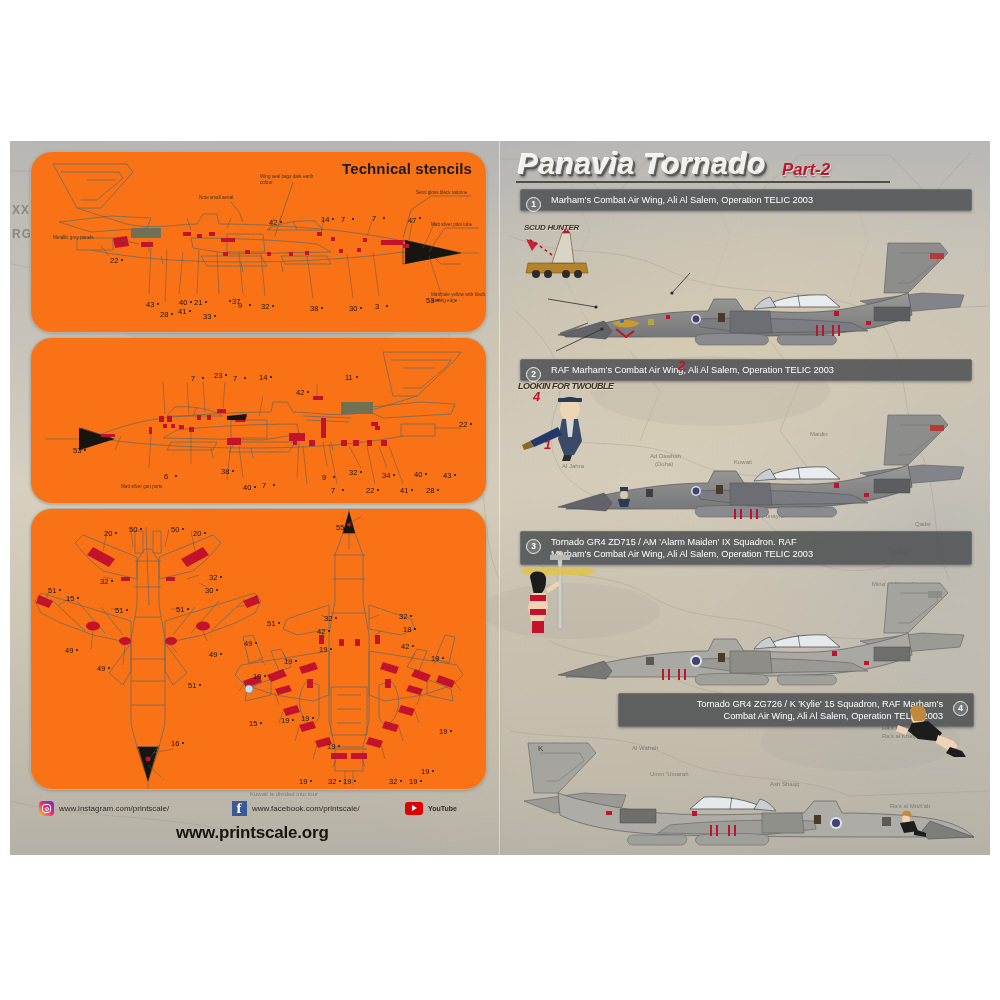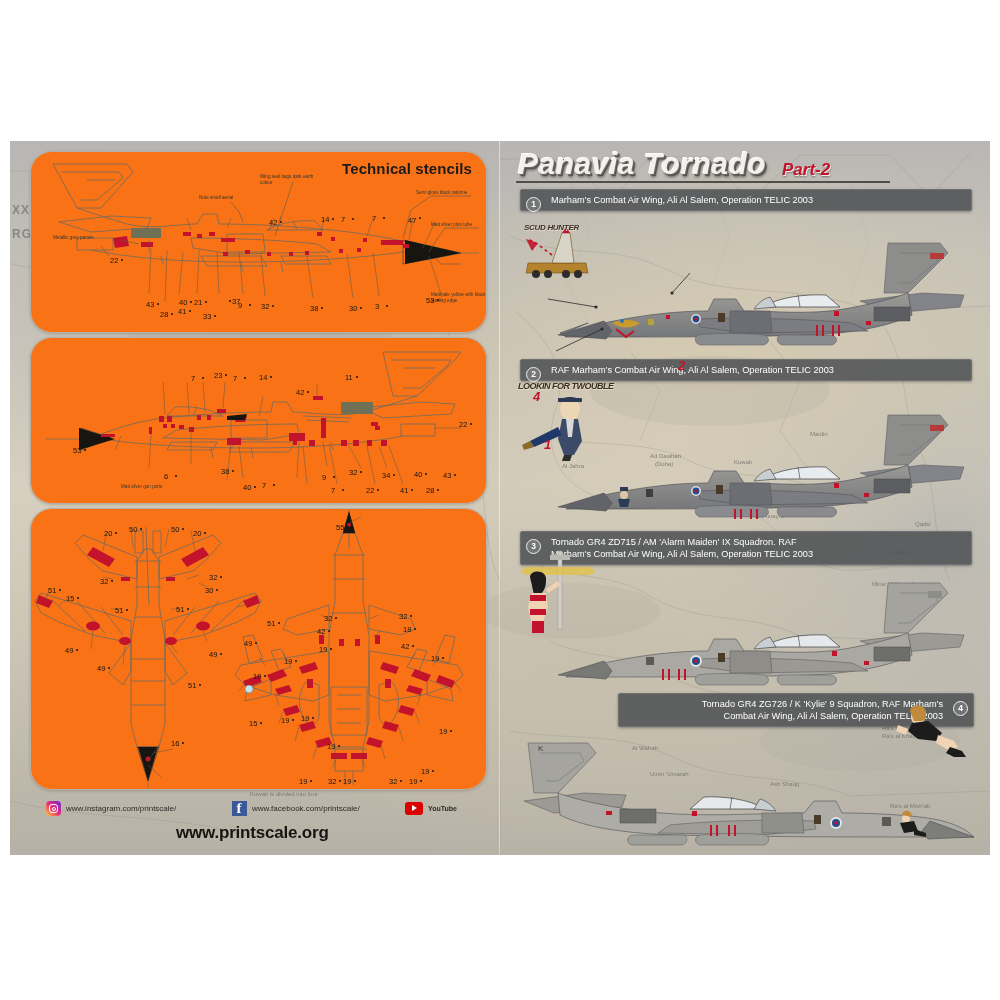--- a/index.html
+++ b/index.html
@@ -606,21 +606,21 @@
           <div class="num" style="left: 390px; top: 258px;">19</div>
           <div class="dot" style="left: 401px; top: 261px;"></div>
           <div class="num" style="left: 400px; top: 145px;">19</div>
           <div class="dot" style="left: 411px; top: 148px;"></div>
           <div class="num" style="left: 408px; top: 218px;">19</div>
           <div class="dot" style="left: 419px; top: 221px;"></div>
         </div>
     </div>
   </div>
 
-  <div class="social" style="left:36px;top:660px;justify-content:center;">
+  <div class="social" style="left:29px;top:660px;justify-content:center;">
     <span class="ig"></span>
     <span class="u">www.instagram.com/printscale/</span>
   </div>
   <div class="social" style="left:222px;top:660px;">
     <span class="fb"></span>
     <span class="u">www.facebook.com/printscale/</span>
   </div>
   <div class="social" style="left:395px;top:661px;">
     <span class="yt"></span>
     <span class="ytlabel">YouTube</span>
@@ -647,21 +647,21 @@
     </div>
 
     <div class="cap" style="left:20px;top:390px;width:452px;">
       <span class="capnum" style="left:5px;top:7px;position:absolute;">3</span>
       <span class="txt" style="padding-left:22px;">Tornado GR4 ZD715 / AM 'Alarm Maiden' IX Squadron. RAF</span>
       <span class="txt" style="padding-left:22px;">Marham's Combat Air Wing, Ali Al Salem, Operation TELIC 2003</span>
     </div>
 
     <div class="cap" style="left:118px;top:552px;width:356px;text-align:right;">
       <span class="capnum" style="right:5px;top:7px;position:absolute;">4</span>
-      <span class="txt" style="padding-right:22px;">Tornado GR4 ZG726 / K 'Kylie' 9 Squadron, RAF Marham's</span>
+      <span class="txt" style="padding-right:22px;">Tornado GR4 ZG726 / K 'Kylie' 15 Squadron, RAF Marham's</span>
       <span class="txt" style="padding-right:22px;">Combat  Air Wing, Ali Al Salem, Operation TELIC 2003</span>
     </div>
 
     <svg class="profile" style="left:48px;top:96px;" width="444" height="110" viewBox="0 0 444 110">
       <defs>
         <linearGradient id="g1a" x1="0" y1="0" x2="0" y2="1">
           <stop offset="0%" stop-color="#9a9a96"></stop>
             <stop offset="100%" stop-color="#77787a"></stop>
         </linearGradient>
       </defs>

